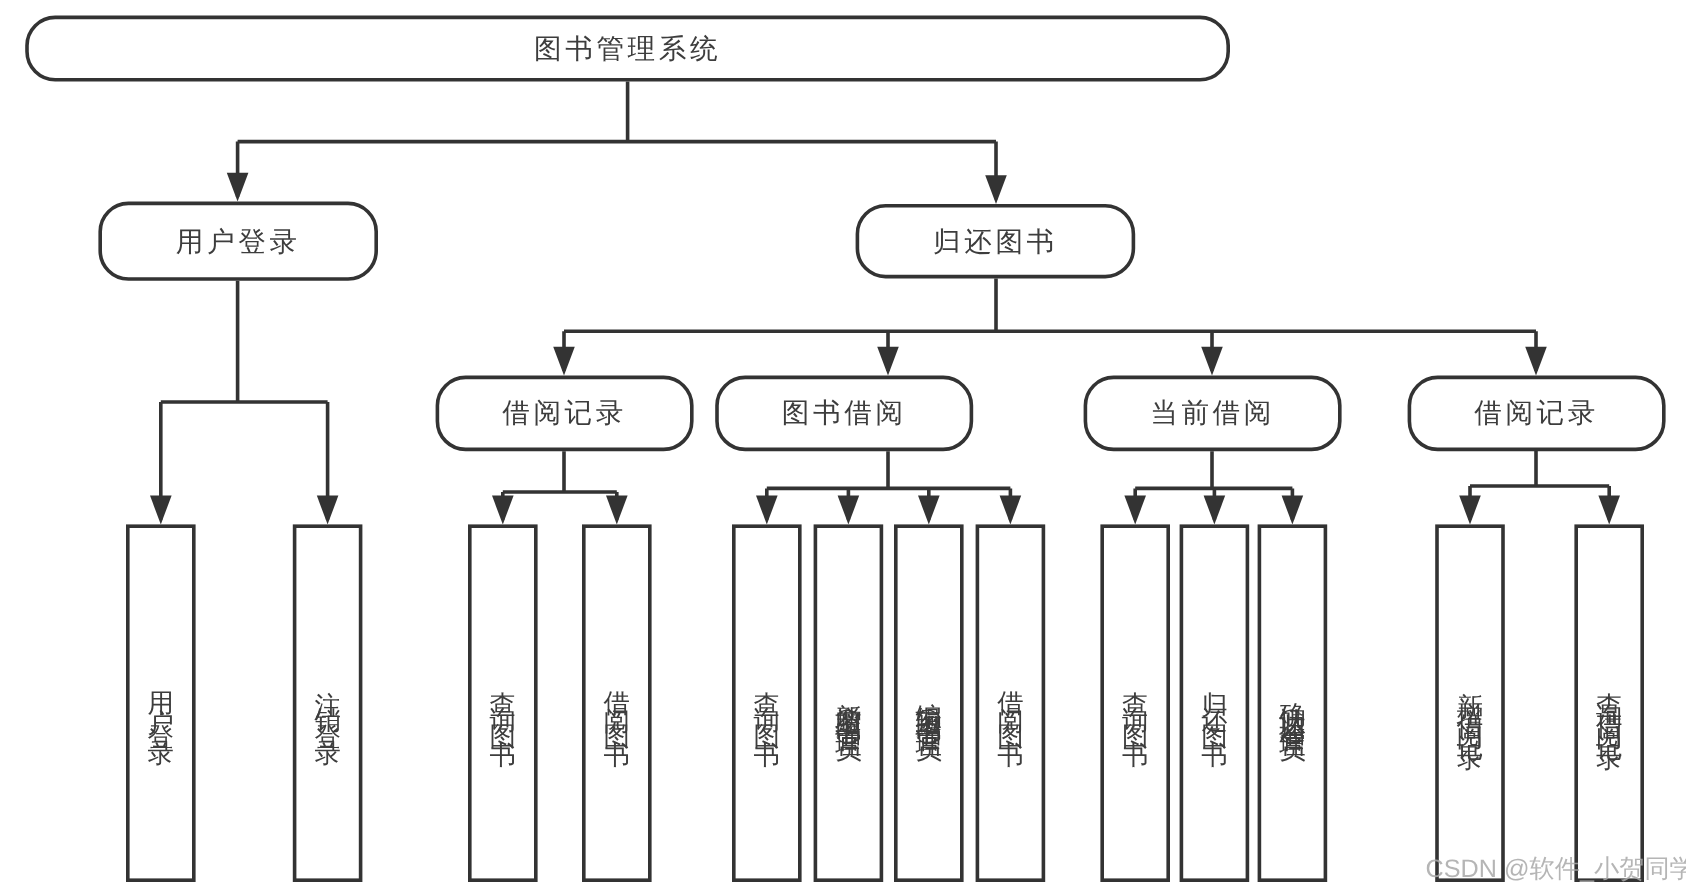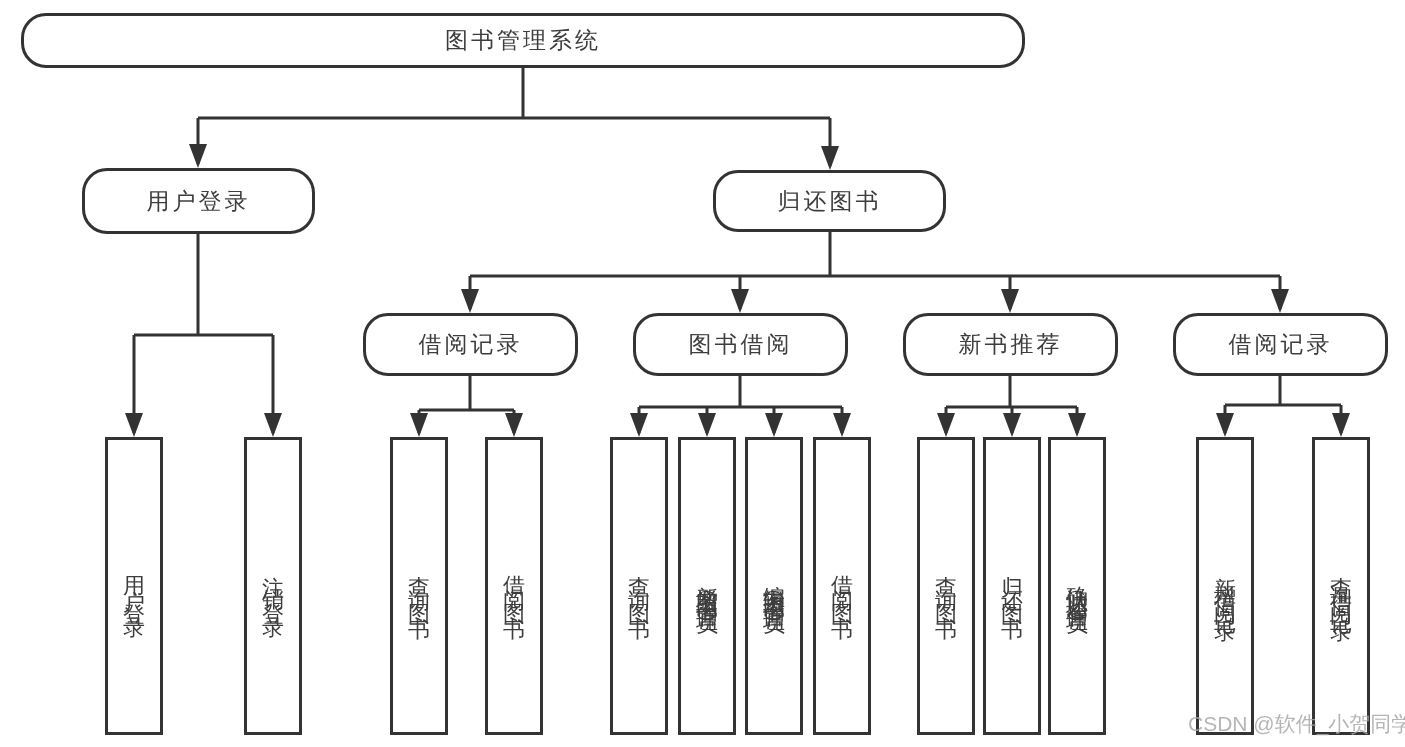--- a/index.html
+++ b/index.html
@@ -109,25 +109,25 @@
   <div class="node hnode" style="left:82px; top:168px; width:233px; height:66px">
     <span>用户登录</span>
   </div>
   <div class="node hnode" style="left:713px; top:170px; width:233px; height:62px">
     <span>归还图书</span>
   </div>
 
   <div class="node hnode" style="left:363px; top:313px; width:215px; height:63px">
     <span>借阅记录</span>
   </div>
-  <div class="node hnode" style="left:633px; top:313px; width:215px; height:63px">
+  <div class="node hnode" style="left:596px; top:313px; width:215px; height:63px">
     <span>图书借阅</span>
   </div>
   <div class="node hnode" style="left:903px; top:313px; width:215px; height:63px">
-    <span>新书推荐</span>
+    <span>当前借阅</span>
   </div>
   <div class="node hnode" style="left:1173px; top:313px; width:215px; height:63px">
     <span>借阅记录</span>
   </div>
 
   <div class="node vnode" style="left:105px; top:437px; width:58px; height:298px">
     <span class="vtext ls-wide">用户登录</span>
   </div>
   <div class="node vnode" style="left:244px; top:437px; width:58px; height:298px">
     <span class="vtext ls-wide">注销登录</span>

